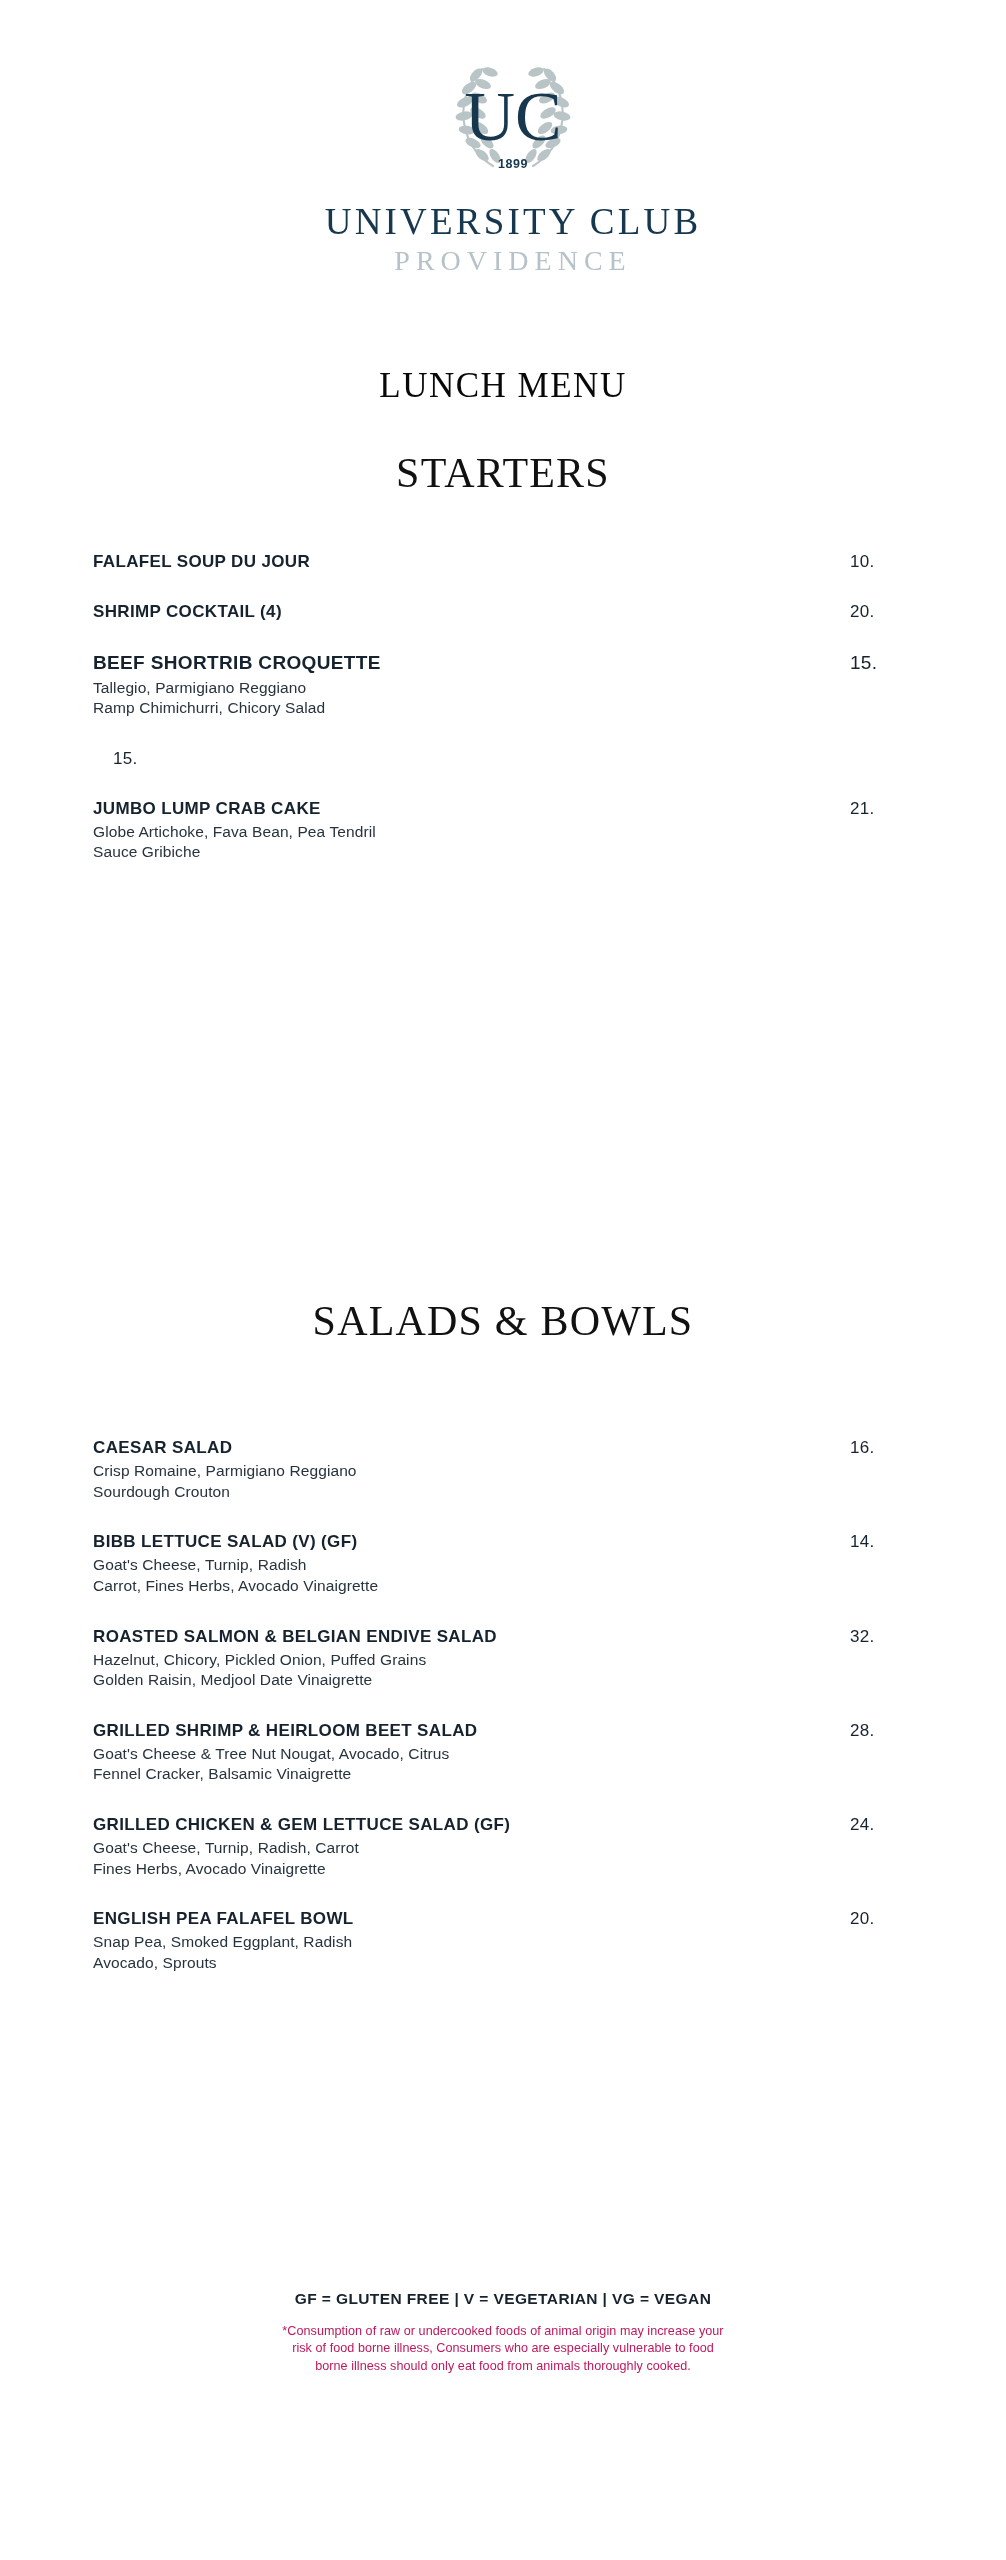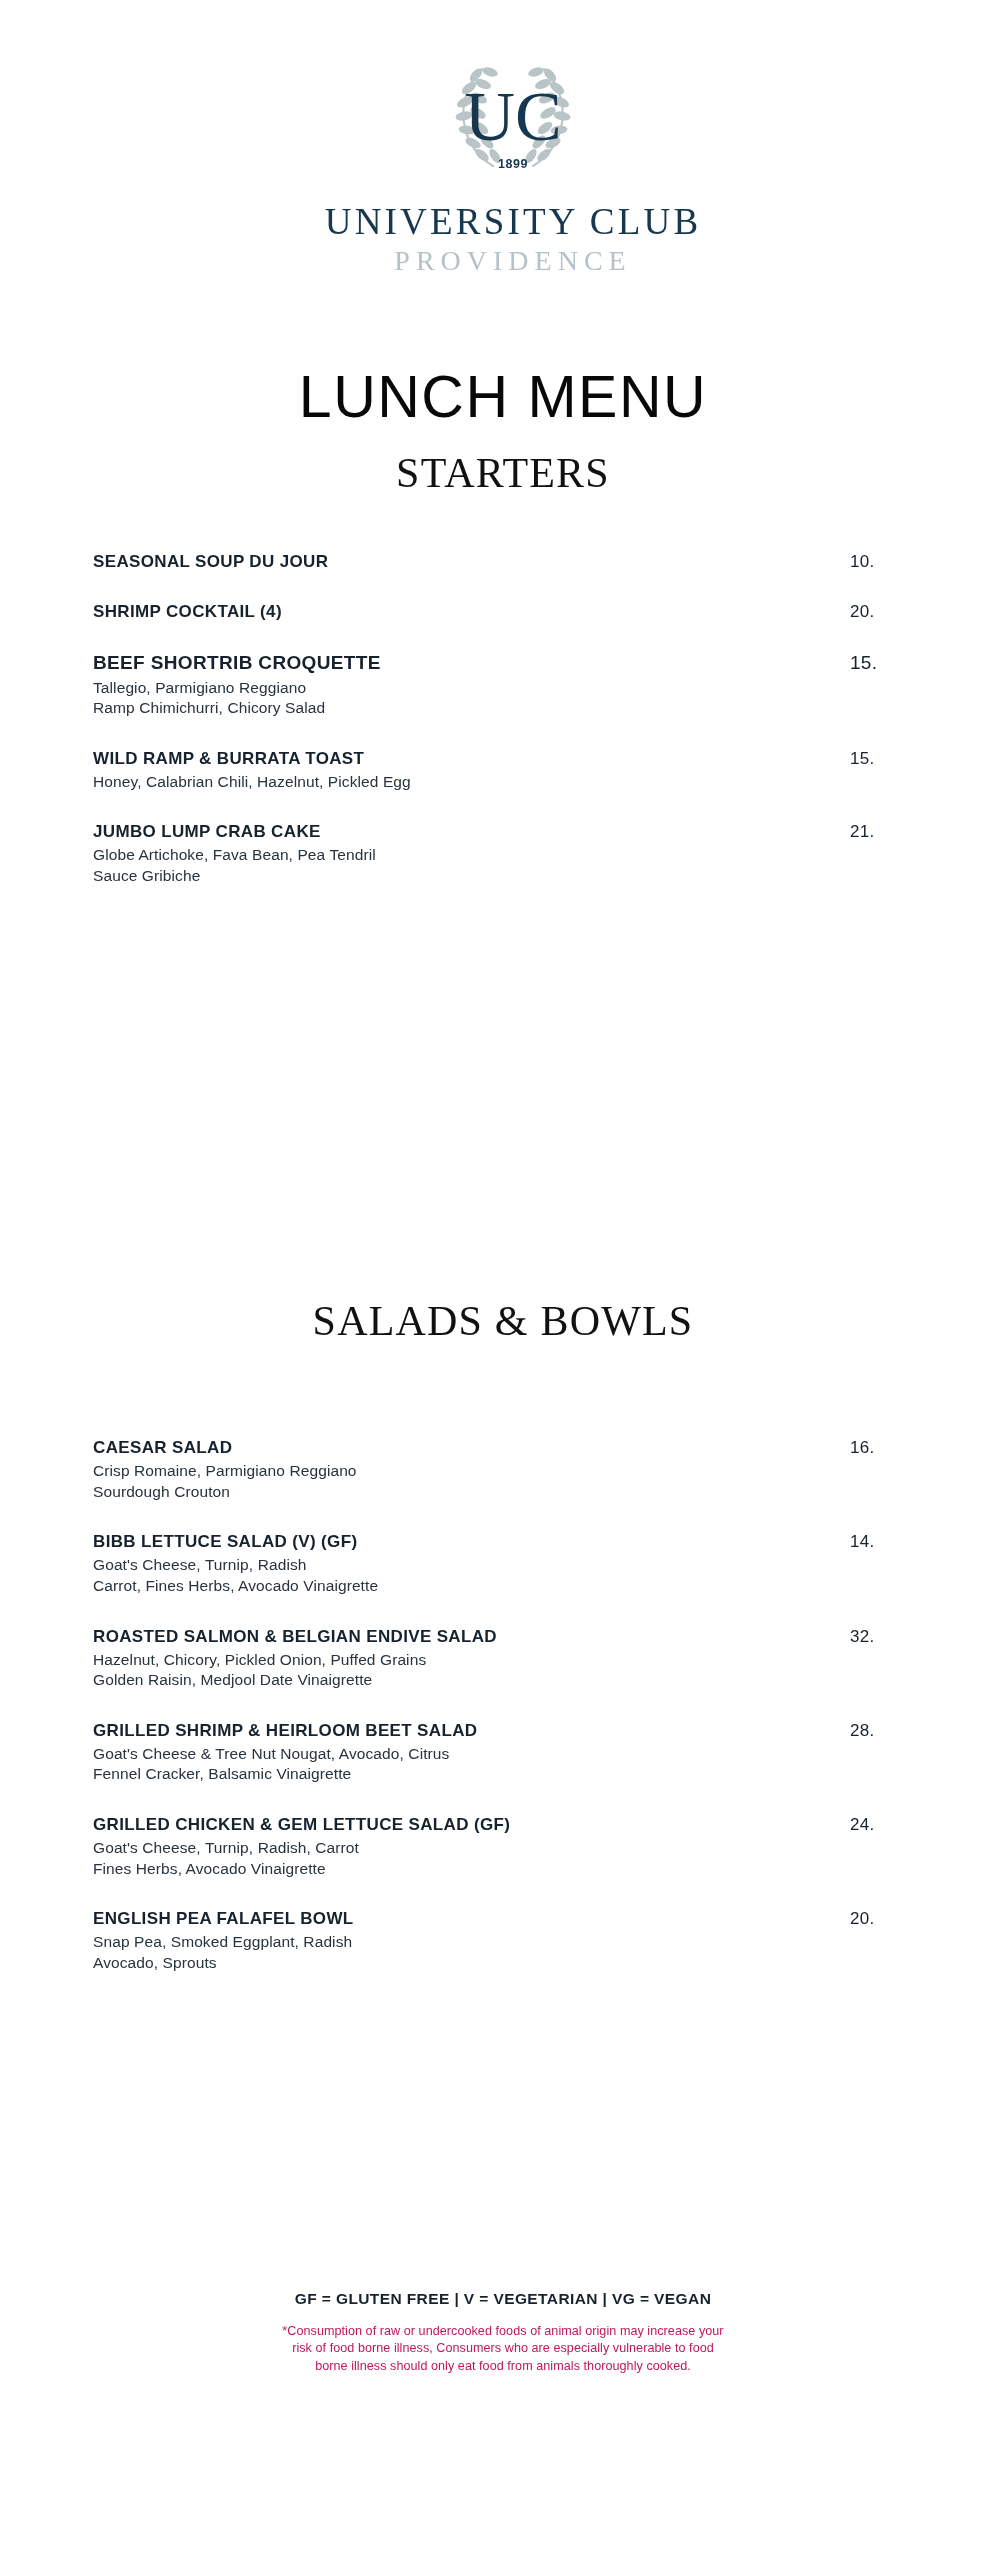--- a/index.html
+++ b/index.html
@@ -62,22 +62,22 @@
     line-height: 1;
   }
 
   
   .menu-title {
     position: absolute;
     top: 368px;
     left: 0;
     width: 1006px;
     text-align: center;
-    font-family: Liberation Sans, sans-serif;
-    font-size: 59px;
+    font-family: Liberation Serif, serif;
+    font-size: 35px;
     letter-spacing: 1.5px;
     color: #080808;
     line-height: 1;
   }
 
   .section-head {
     width: 100%;
     text-align: center;
     font-family: "Liberation Serif", "DejaVu Serif", serif;
     font-size: 42px;
@@ -239,21 +239,21 @@
   </div>
 
   <div class="menu-title">LUNCH MENU</div>
 
   <div class="section" id="section-starters">
     <div class="section-head">STARTERS</div>
     <ul class="items">
 
       <li class="item">
         <div class="item-text">
-          <div class="item-name">SEASONAL SOUP DU JOUR</div>
+          <div class="item-name">FALAFEL SOUP DU JOUR</div>
 
         </div>
         <div class="item-price">10.</div>
       </li>
 
       <li class="item">
         <div class="item-text">
           <div class="item-name">SHRIMP COCKTAIL (4)</div>
 
         </div>
@@ -264,24 +264,20 @@
       <li class="item">
         <div class="item-text">
           <div class="item-name big">BEEF SHORTRIB CROQUETTE</div>
           <div class="item-desc">Tallegio, Parmigiano Reggiano
 Ramp Chimichurri, Chicory Salad</div>
         </div>
         <div class="item-price big">15.</div>
       </li>
 
       <li class="item">
-        <div class="item-text">
-          <div class="item-name">WILD RAMP &amp; BURRATA TOAST</div>
-          <div class="item-desc">Honey, Calabrian Chili, Hazelnut, Pickled Egg</div>
-        </div>
         <div class="item-price">15.</div>
       </li>
 
       <li class="item">
         <div class="item-text">
           <div class="item-name">JUMBO LUMP CRAB CAKE</div>
           <div class="item-desc">Globe Artichoke, Fava Bean, Pea Tendril
 Sauce Gribiche</div>
         </div>
         <div class="item-price">21.</div>

